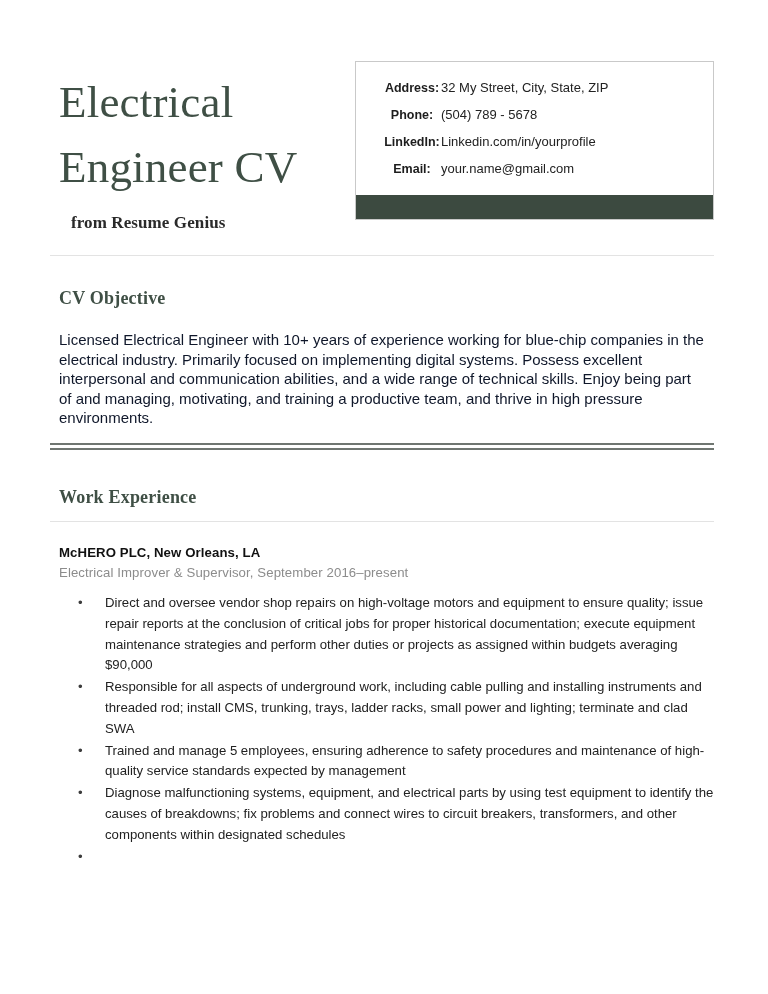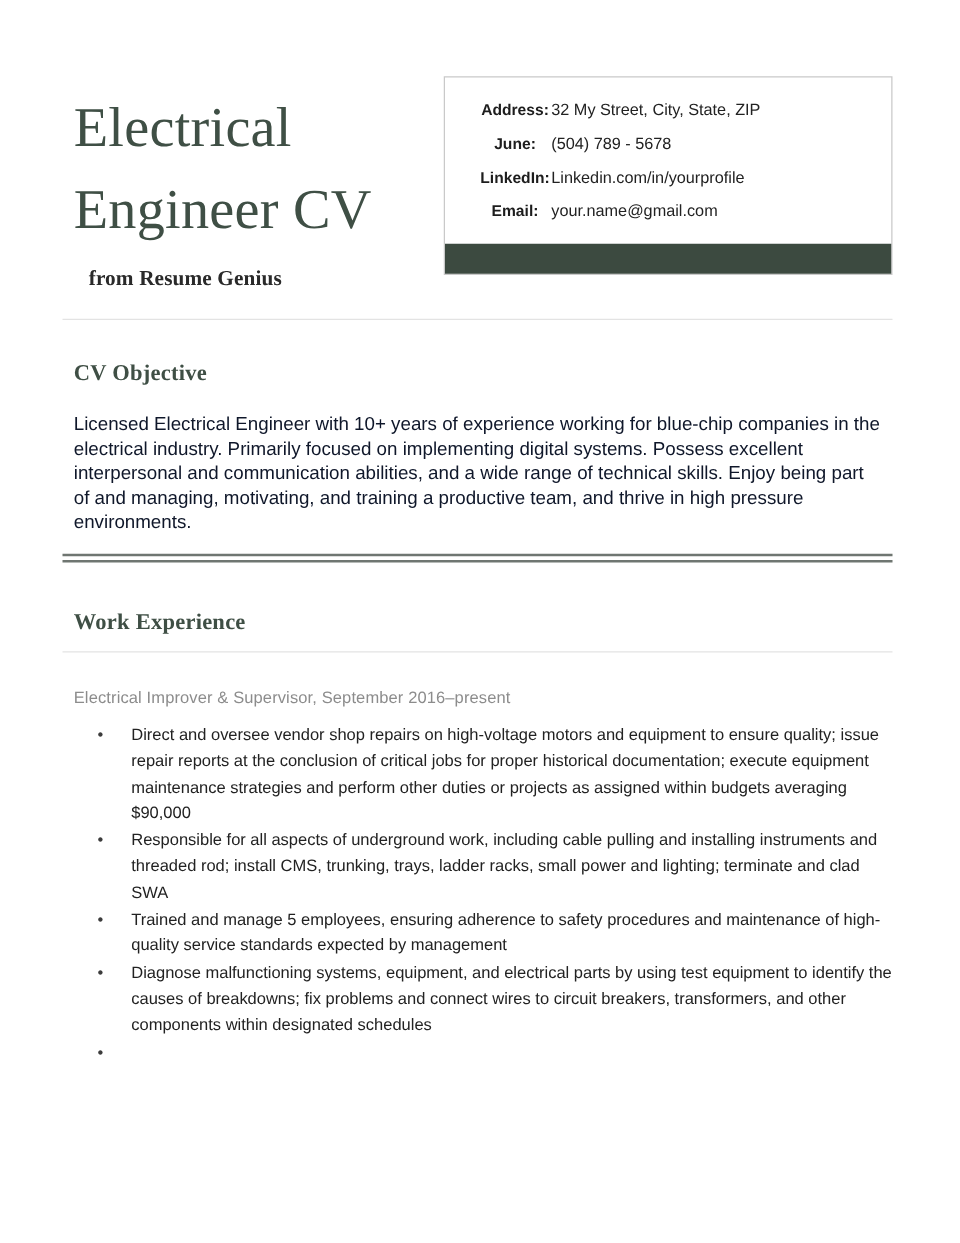--- a/index.html
+++ b/index.html
@@ -209,21 +209,21 @@
 
     <div class="contact-box">
       <div class="contact-rows">
 
         <div class="contact-row">
           <div class="contact-label">Address:</div>
           <div class="contact-value">32 My Street, City, State, ZIP</div>
         </div>
 
         <div class="contact-row">
-          <div class="contact-label">June:</div>
+          <div class="contact-label">Phone:</div>
           <div class="contact-value">(504) 789 - 5678</div>
         </div>
 
         <div class="contact-row">
           <div class="contact-label">LinkedIn:</div>
           <div class="contact-value">Linkedin.com/in/yourprofile</div>
         </div>
 
         <div class="contact-row">
           <div class="contact-label">Email:</div>
@@ -239,20 +239,21 @@
 
   <div class="section-heading" style="top:288px;">CV Objective</div>
   <div class="objective-text">Licensed Electrical Engineer with 10+ years of experience working for blue-chip companies in the electrical industry. Primarily focused on implementing digital systems. Possess excellent interpersonal and communication abilities, and a wide range of technical skills. Enjoy being part of and managing, motivating, and training a productive team, and thrive in high pressure environments.</div>
 
   <div class="rule-double" style="top:443px;"></div>
 
   <div class="section-heading" style="top:487px;">Work Experience</div>
   <div class="rule-light" style="top:521px;"></div>
 
   <div class="job" style="top:545px;">
+    <div class="job-company">McHERO PLC, New Orleans, LA</div>
     <div class="job-role">Electrical Improver &amp; Supervisor, September 2016–present</div>
     <ul class="bullets">
       <li class="bullet">
         <span class="dot">•</span>
         <span>Direct and oversee vendor shop repairs on high-voltage motors and equipment to ensure quality; issue repair reports at the conclusion of critical jobs for proper historical documentation; execute equipment maintenance strategies and perform other duties or projects as assigned within budgets averaging $90,000</span>
       </li>
       <li class="bullet">
         <span class="dot">•</span>
         <span>Responsible for all aspects of underground work, including cable pulling and installing instruments and threaded rod; install CMS, trunking, trays, ladder racks, small power and lighting; terminate and clad SWA</span>
       </li>

